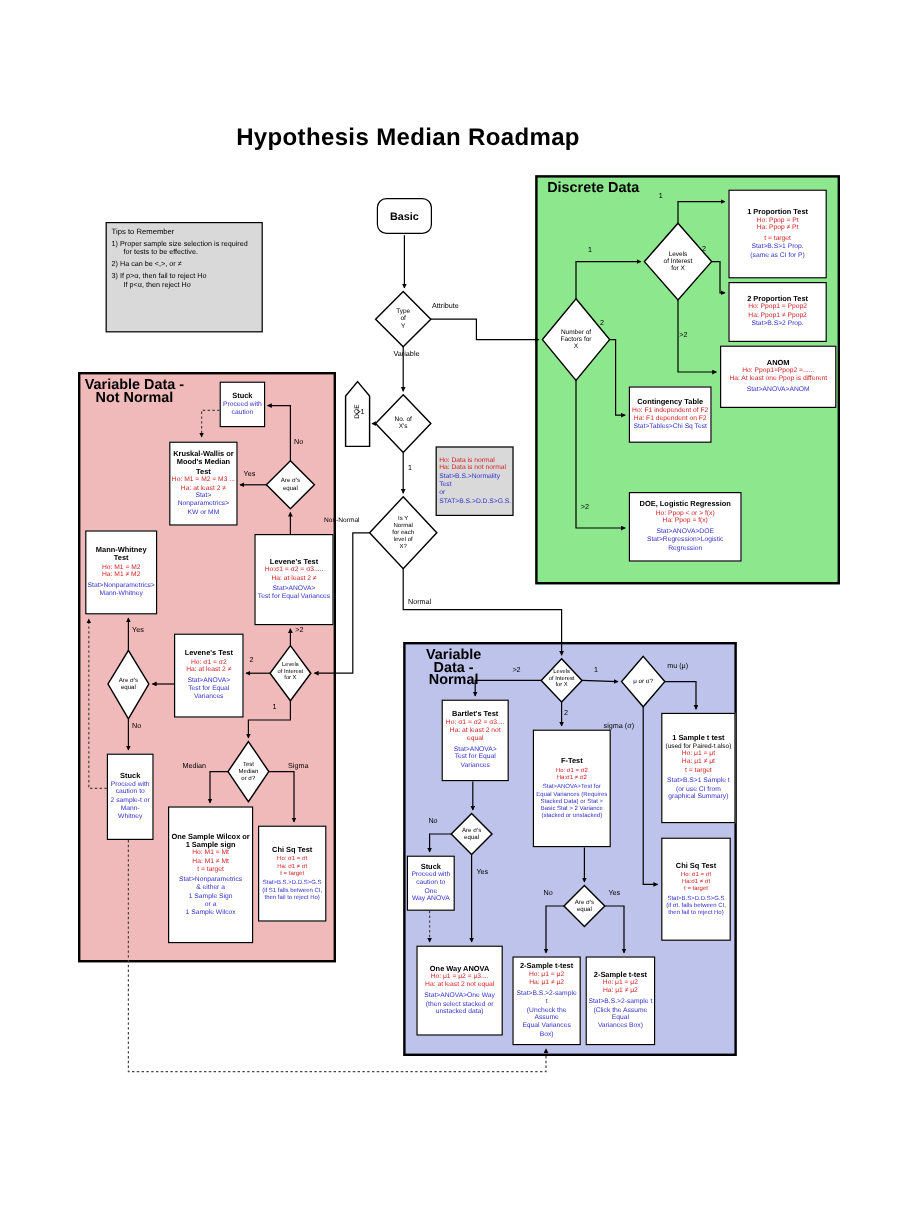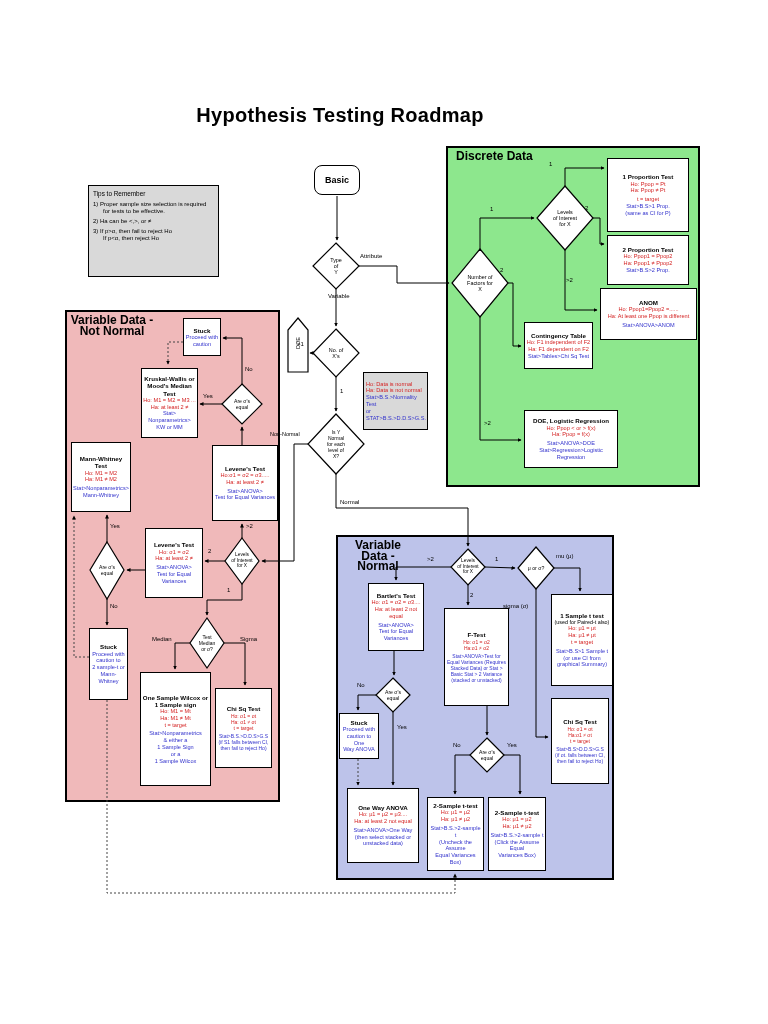--- a/index.html
+++ b/index.html
@@ -25,21 +25,21 @@
   .tips{position:absolute;z-index:3;background:#d9d9d9;border:1.5px solid #000;box-sizing:border-box;
         padding:4px 4px;}
   .tips .tt{font-size:6.4px;line-height:8px;}
   .tips .ti{font-size:6px;line-height:7px;margin-top:3px;}
   .tips .tc{font-size:6px;line-height:7px;padding-left:10px;}
   .doe{position:absolute;z-index:3;font-size:5.5px;transform:rotate(-90deg);transform-origin:center;}
 </style>
 </head>
 <body>
 
-<div class="title" style="left:140px;top:104px;width:400px;">Hypothesis Testing Roadmap</div>
+<div class="title" style="left:140px;top:104px;width:400px;">Hypothesis Median Roadmap</div>
 
 <div class="region" style="left:446px;top:146px;width:254px;height:341px;background:#8de78d;"></div>
 <div class="region" style="left:65px;top:310px;width:215px;height:492px;background:#f0b9ba;"></div>
 <div class="region" style="left:336px;top:535px;width:278px;height:345px;background:#bdc3ea;"></div>
 
 <div class="rtitle" style="left:456px;top:151px;">Discrete Data</div>
 <div class="rtitle" style="left:70px;top:315px;width:84px;text-align:center;">Variable Data -
 Not Normal</div>
 <div class="rtitle" style="left:342px;top:540px;width:72px;text-align:center;">Variable Data -
 Normal</div>

